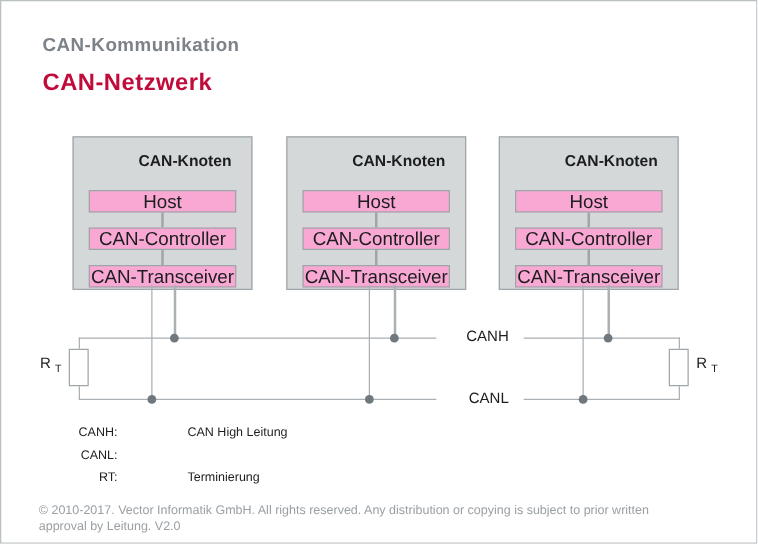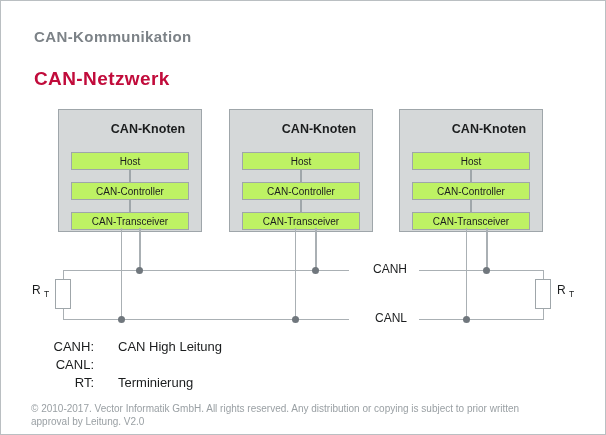--- a/index.html
+++ b/index.html
@@ -34,21 +34,20 @@
     letter-spacing: 0.4px;
     color: var(--kicker-gray);
   }
   .title {
     position: absolute;
     left: 33px; top: 55px;
     font-size: 19px;
     font-weight: bold;
     letter-spacing: 0.4px;
     color: var(--accent-red);
-    margin-top: 12px;
   }
 
   .diagram { position: absolute; left: 0; top: 0; width: 606px; height: 435px; }
 
   .node {
     position: absolute;
     top: 108px;
     width: 144px;
     height: 123px;
     background: var(--node-fill);
@@ -65,26 +64,26 @@
     font-size: 12.5px;
     font-weight: bold;
     color: var(--text-dark);
     padding-left: 36px;
   }
 
   .layer {
     position: absolute;
     left: 12px; right: 12px;
     height: 18px;
-    background: #bef264;
+    background: #f9a8d4;
     border: 1px solid var(--node-border);
     display: flex;
     align-items: center;
     justify-content: center;
-    font-size: 10px;
+    font-size: 15px;
     color: var(--text-dark);
   }
   .layer-host { top: 42px; }
   .layer-controller { top: 72px; }
   .layer-transceiver { top: 102px; }
 
   .node-connector {
     position: absolute;
     left: calc(50% - 1px);
     width: 2px;
@@ -168,29 +167,30 @@
   .dot-l3 { left: 461.75px; top: 314.75px; }
 
   .legend {
     position: absolute;
     left: 40px; top: 336px;
   }
   .legend-row {
     display: flex;
     height: 18px;
     align-items: center;
-    font-size: 13px;
-    color: var(--text-dark);
+    font-size: 10px;
+    color: var(--text-dark);
+    gap: 48px;
   }
   .legend-term {
     width: 53px;
     text-align: right;
   }
   .legend-def {
-    margin-left: 24px;
+    margin-left: 8px;
   }
 
   .footer {
     position: absolute;
     left: 30px; top: 401px;
     width: 560px;
     font-size: 10px;
     line-height: 13px;
     color: var(--footer-gray);
   }

